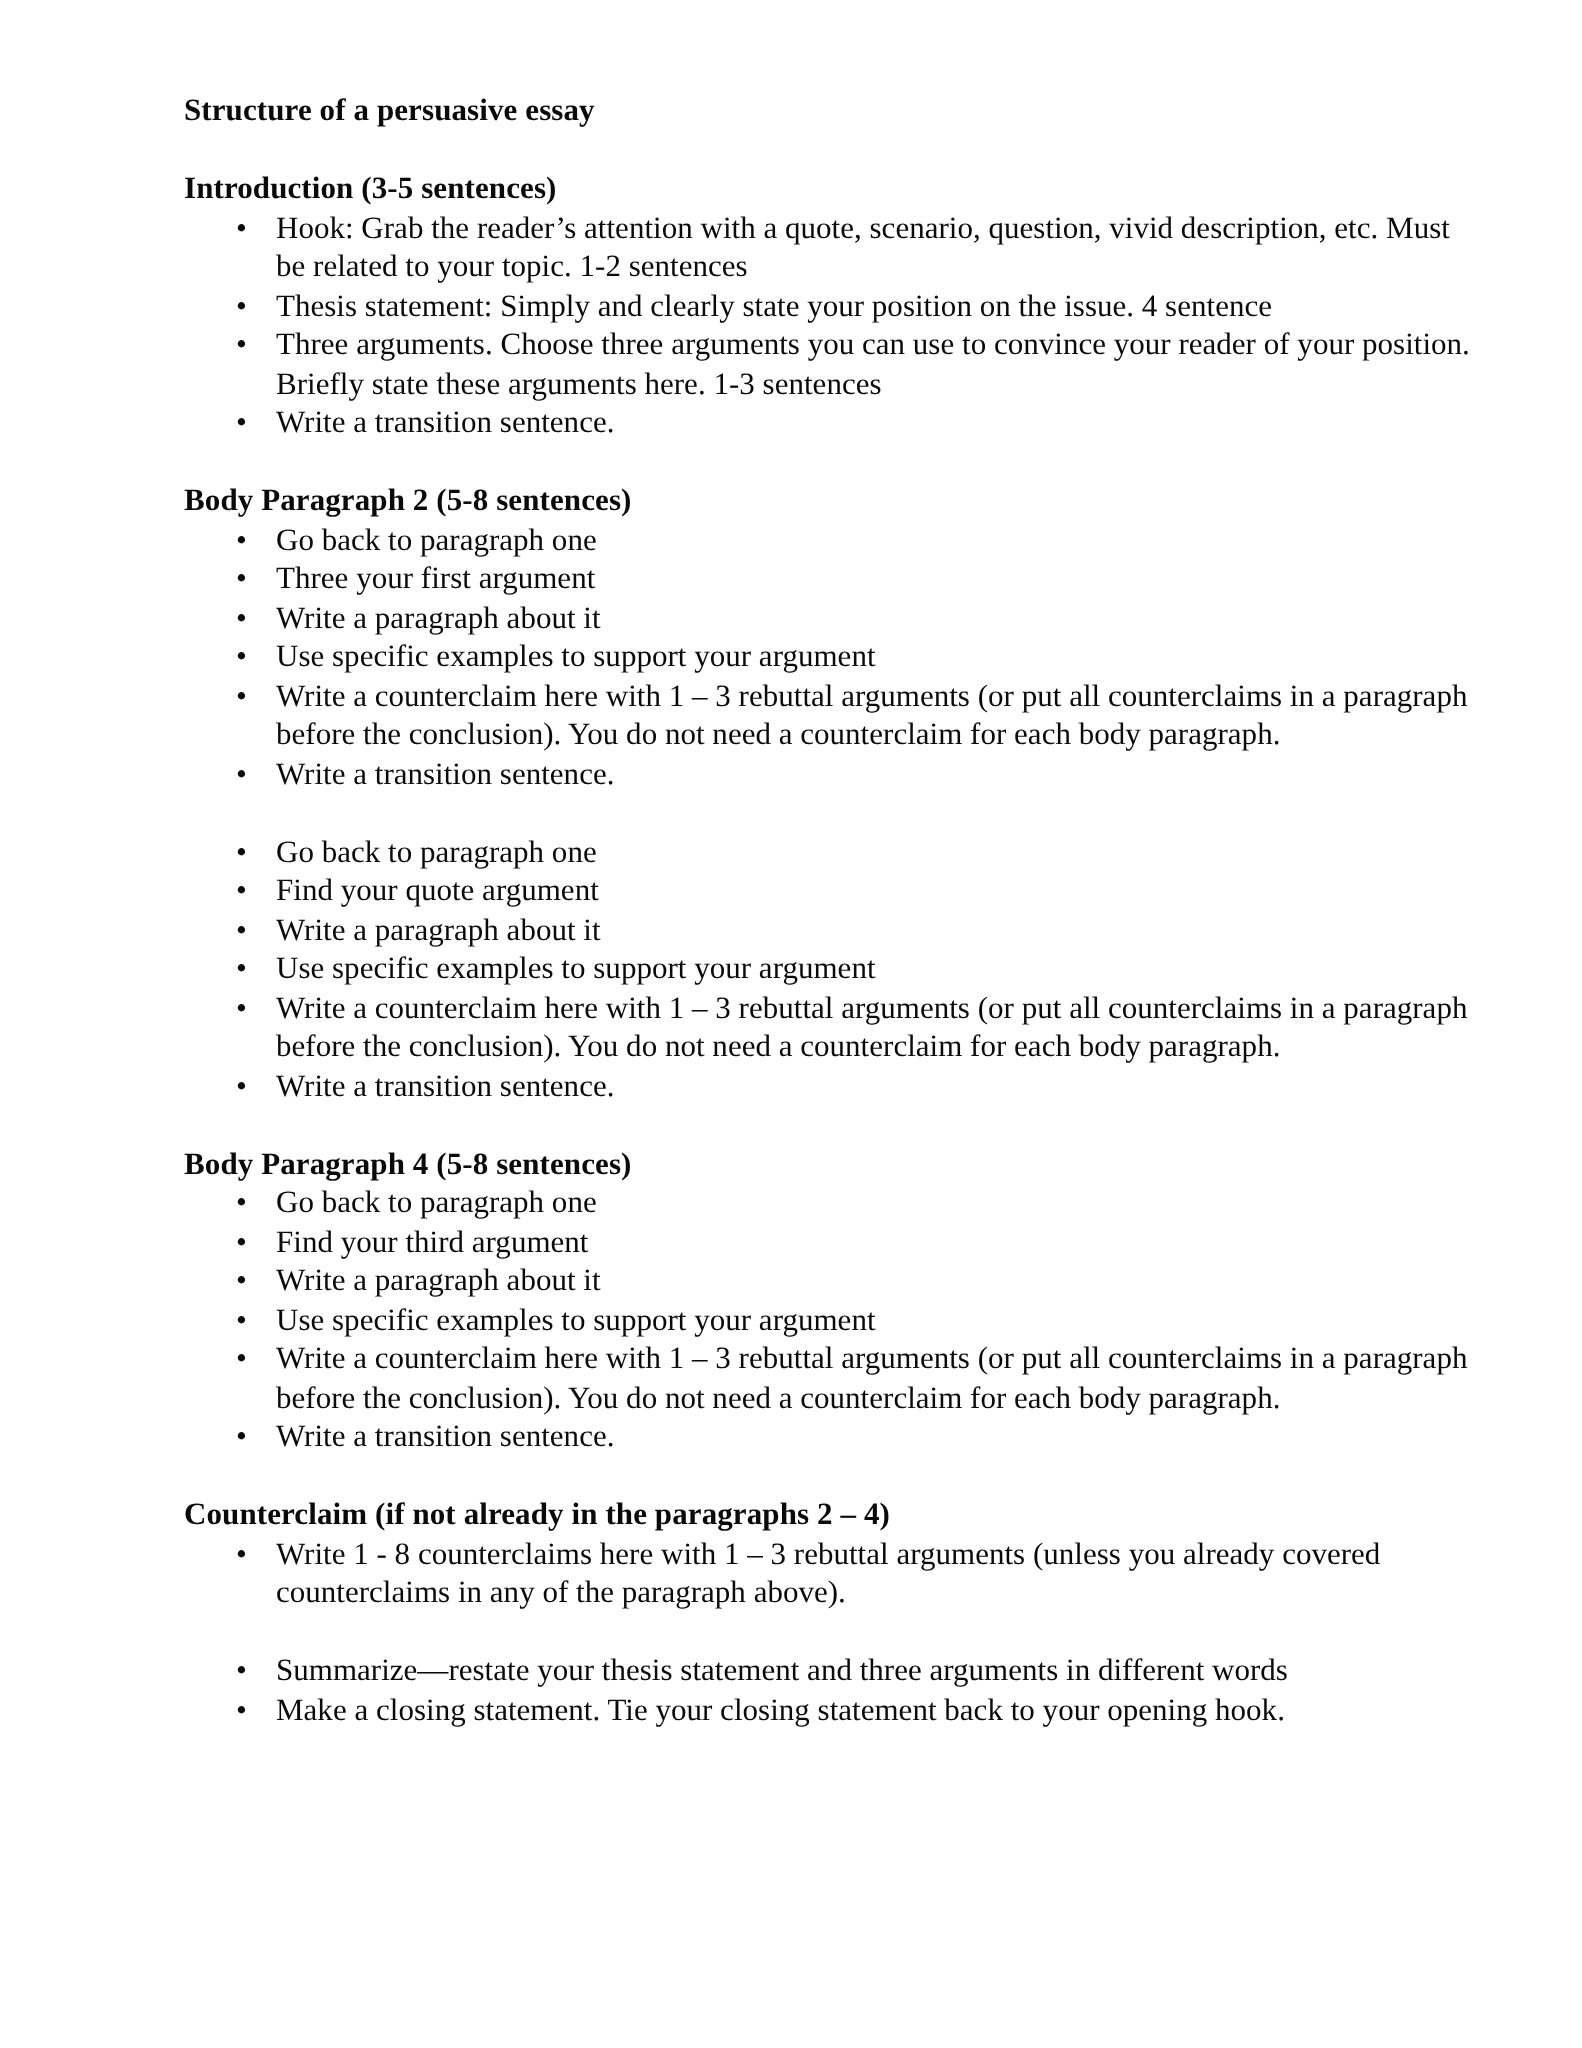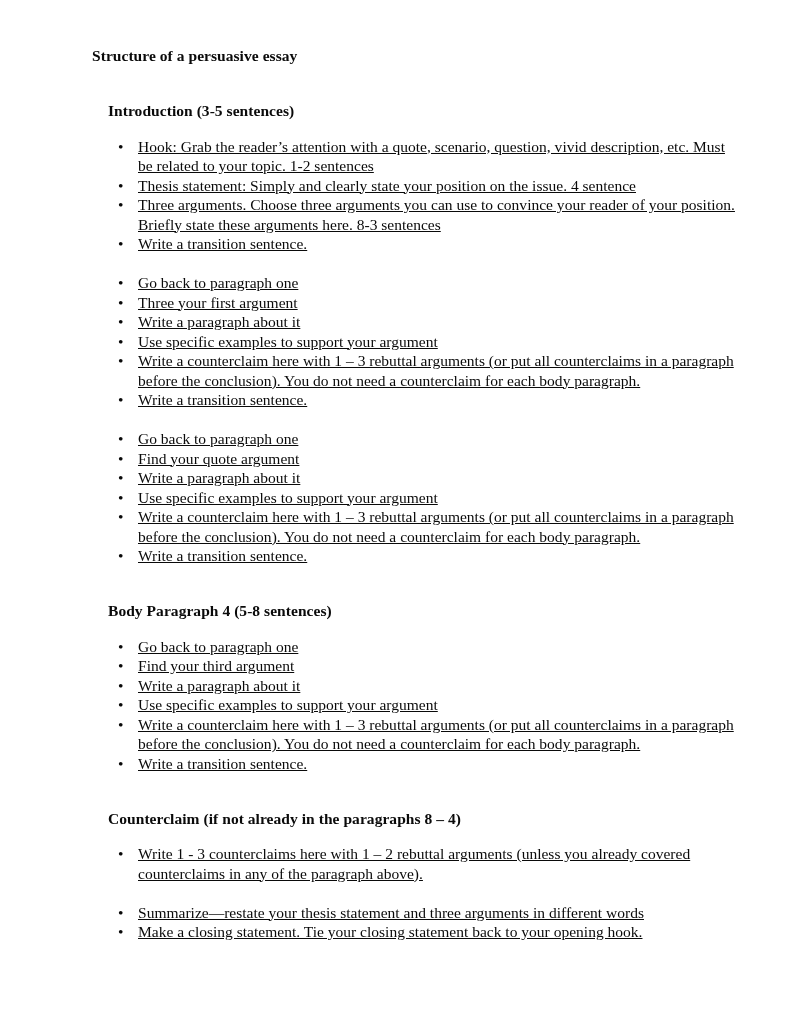--- a/index.html
+++ b/index.html
@@ -35,21 +35,21 @@
   .spacer {
     height: 19.5px;
     line-height: 19.5px;
     font-size: 15.5px;
   }
   .section-heading {
     font-size: 15.5px;
     font-weight: bold;
     line-height: 19.5px;
     letter-spacing: 0.05px;
-    margin: 16px;
+    margin: 0;
     white-space: pre;
   }
   ul.bullets {
     list-style: none;
     margin: 0;
     padding: 0;
   }
   ul.bullets > li {
     position: relative;
     font-size: 15.5px;
@@ -62,21 +62,20 @@
   }
   ul.bullets > li .bullet-glyph {
     position: absolute;
     left: 26px;
     top: 0;
     font-size: 15.5px;
     line-height: 19.5px;
   }
   ul.bullets > li .bullet-text {
     display: block;
-    text-decoration: underline;
   }
 </style>
 </head>
 <body>
 
 <div id="page">
   <h1 class="doc-title">Structure of a persuasive essay</h1>
   <div class="spacer">&nbsp;</div>
   <div id="sections-container">
       <div class="section">
@@ -85,30 +84,31 @@
           <li>
             <span class="bullet-glyph">•</span>
             <span class="bullet-text">Hook:  Grab the reader’s attention with a quote, scenario, question, vivid description, etc.  Must be related to your topic.  1-2 sentences</span>
           </li>
           <li>
             <span class="bullet-glyph">•</span>
             <span class="bullet-text">Thesis statement:  Simply and clearly state your position on the issue. 4 sentence</span>
           </li>
           <li>
             <span class="bullet-glyph">•</span>
-            <span class="bullet-text">Three arguments. Choose three arguments you can use to convince your reader of your position. Briefly state these arguments here. 8-3 sentences</span>
-          </li>
-          <li>
-            <span class="bullet-glyph">•</span>
-            <span class="bullet-text">Write a transition sentence.</span>
-          </li>
-        </ul>
-      </div>
-      <div class="spacer">&nbsp;</div>
-      <div class="section">
+            <span class="bullet-text">Three arguments. Choose three arguments you can use to convince your reader of your position. Briefly state these arguments here. 1-3 sentences</span>
+          </li>
+          <li>
+            <span class="bullet-glyph">•</span>
+            <span class="bullet-text">Write a transition sentence.</span>
+          </li>
+        </ul>
+      </div>
+      <div class="spacer">&nbsp;</div>
+      <div class="section">
+        <div class="section-heading">Body Paragraph 2 (5-8 sentences)</div>
         <ul class="bullets">
           <li>
             <span class="bullet-glyph">•</span>
             <span class="bullet-text">Go back to paragraph one</span>
           </li>
           <li>
             <span class="bullet-glyph">•</span>
             <span class="bullet-text">Three your first argument</span>
           </li>
           <li>
@@ -183,25 +183,25 @@
             <span class="bullet-text">Write a counterclaim here with 1 – 3 rebuttal arguments (or put all counterclaims in a paragraph before the conclusion). You do not need a counterclaim for each body paragraph.</span>
           </li>
           <li>
             <span class="bullet-glyph">•</span>
             <span class="bullet-text">Write a transition sentence.</span>
           </li>
         </ul>
       </div>
       <div class="spacer">&nbsp;</div>
       <div class="section">
-        <div class="section-heading">Counterclaim (if not already in the paragraphs 8 – 4)</div>
-        <ul class="bullets">
-          <li>
-            <span class="bullet-glyph">•</span>
-            <span class="bullet-text">Write 1 - 3 counterclaims here with 1 – 2 rebuttal arguments (unless you already covered counterclaims in any of the paragraph above).</span>
+        <div class="section-heading">Counterclaim (if not already in the paragraphs 2 – 4)</div>
+        <ul class="bullets">
+          <li>
+            <span class="bullet-glyph">•</span>
+            <span class="bullet-text">Write 1 - 8 counterclaims here with 1 – 3 rebuttal arguments (unless you already covered counterclaims in any of the paragraph above).</span>
           </li>
         </ul>
       </div>
       <div class="spacer">&nbsp;</div>
       <div class="section">
         <ul class="bullets">
           <li>
             <span class="bullet-glyph">•</span>
             <span class="bullet-text">Summarize—restate your thesis statement and three arguments in different words</span>
           </li>

